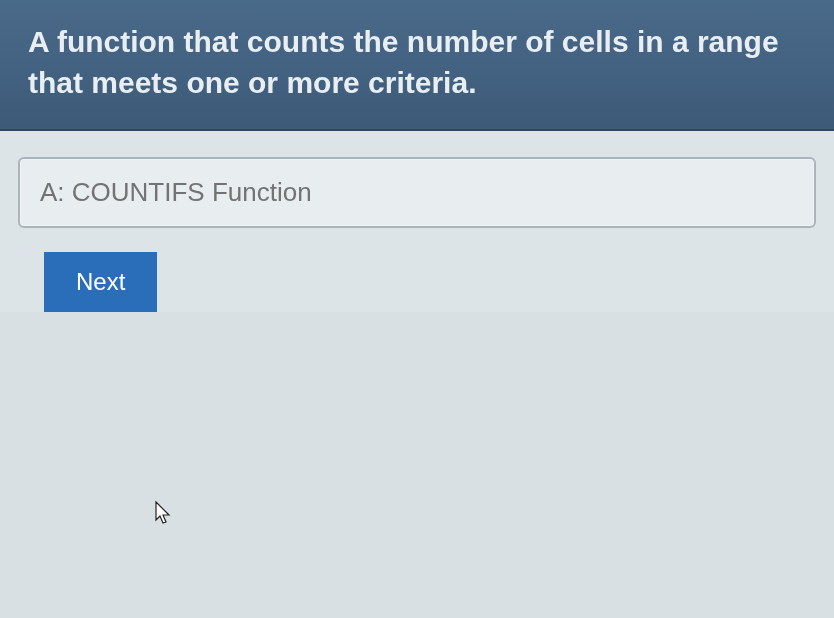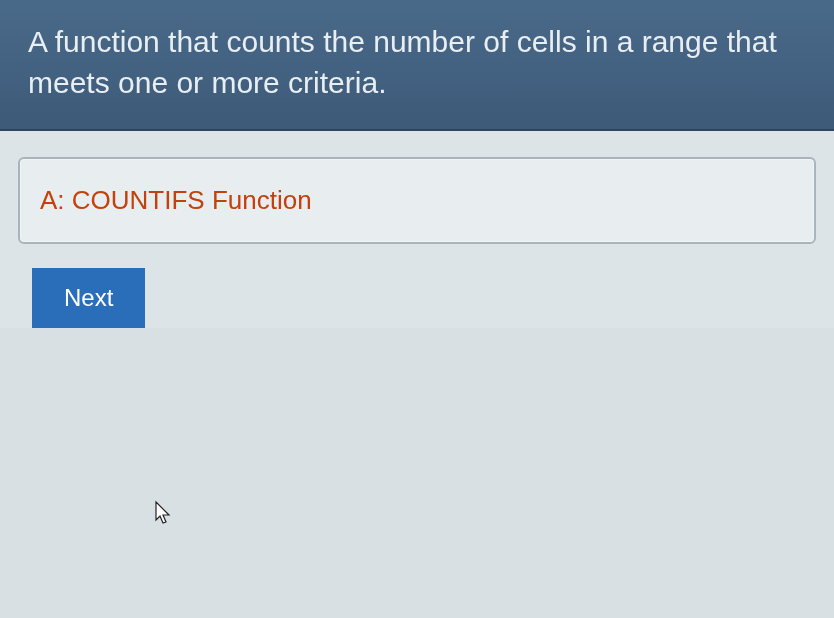--- a/index.html
+++ b/index.html
@@ -12,49 +12,49 @@
       background: #d8e0e3;
       width: 834px;
       height: 618px;
       overflow: hidden;
     }
     .question-header {
       background: linear-gradient(180deg, #4a6a8a 0%, #3d5a78 100%);
       color: #e8eef2;
       padding: 22px 28px 26px 28px;
       font-size: 30px;
-      font-weight: 400;
+      font-weight: 700;
       line-height: 1.35;
       border-bottom: 2px solid #2d4560;
     }
     .options-container {
       padding: 26px 18px 0 18px;
       background: #dce4e7;
     }
     .option {
       background: #e8edef;
       border: 2px solid #a8b5bc;
       border-radius: 6px;
-      padding: 26px 20px;
+      padding: 18px 20px;
       margin-bottom: 16px;
       font-size: 26px;
-      color: #c2410c;
+      color: #737373;
       cursor: pointer;
       box-shadow: inset 0 0 0 1px rgba(255,255,255,0.4);
     }
     .next-button {
       display: inline-block;
       background: #2a6db8;
       color: #ffffff;
       padding: 16px 32px;
       font-size: 24px;
       font-weight: 400;
       border: none;
       cursor: pointer;
-      margin-left: 14px;
+      margin-left: 26px;
       margin-top: 8px;
     }
     .cursor-overlay {
       position: absolute;
       left: 153px;
       top: 500px;
       pointer-events: none;
       font-size: 20px;
       color: #222;
     }

